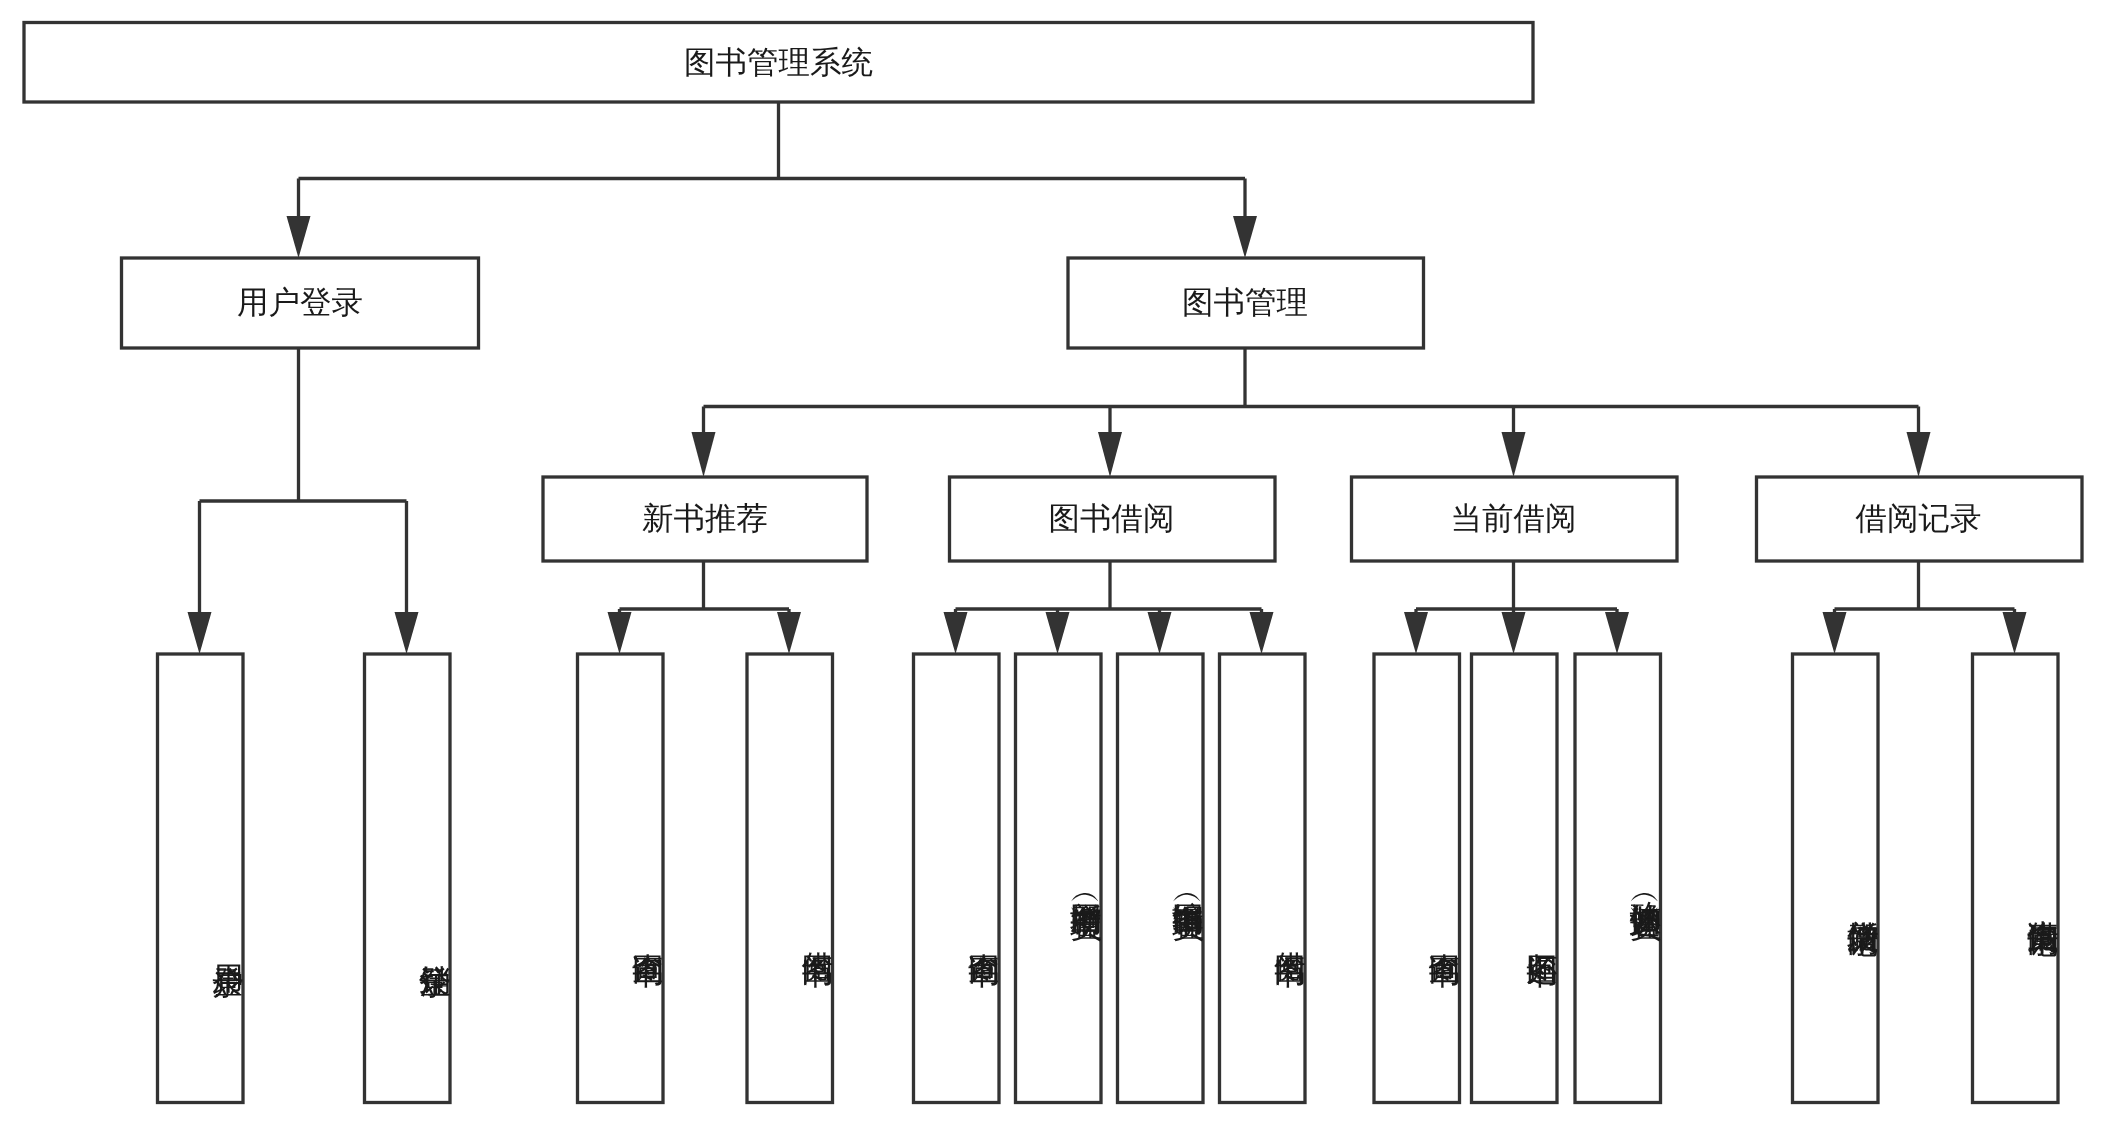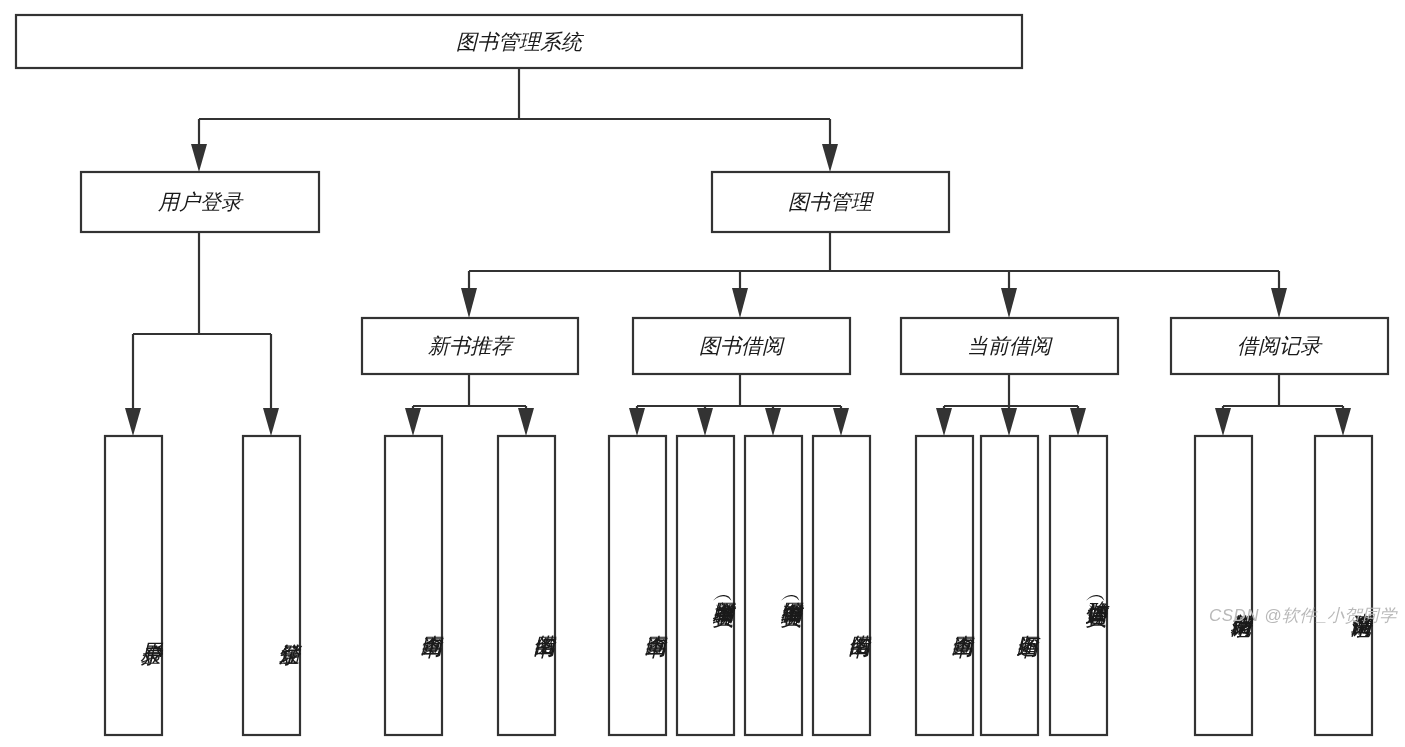--- a/index.html
+++ b/index.html
@@ -11,21 +11,20 @@
     width: 1405px;
     height: 747px;
     font-family: "Liberation Sans", "DejaVu Sans", sans-serif;
     overflow: hidden;
     position: relative;
   }
   #diagram-root {
     position: relative;
     width: 1405px;
     height: 631px;
-    font-style: italic;
   }
   svg.diagram-svg {
     position: absolute;
     top: 0;
     left: 0;
     width: 1405px;
     height: 747px;
     display: block;
   }
   .node-box {
@@ -217,15 +216,14 @@
   <div class="node-label-v" style="left:609px; top:505px; width:57px; height:230px;">查询图书</div>
   <div class="node-label-v" style="left:677px; top:442px; width:57px; height:293px;">新增图书（管理员）</div>
   <div class="node-label-v" style="left:745px; top:442px; width:57px; height:293px;">编辑图书（管理员）</div>
   <div class="node-label-v" style="left:813px; top:505px; width:57px; height:230px;">借阅图书</div>
   <div class="node-label-v" style="left:916px; top:505px; width:57px; height:230px;">查询图书</div>
   <div class="node-label-v" style="left:981px; top:505px; width:57px; height:230px;">归还图书</div>
   <div class="node-label-v" style="left:1050px; top:442px; width:57px; height:293px;">确认归还（管理员）</div>
   <div class="node-label-v" style="left:1195px; top:462px; width:57px; height:273px;">新增借阅记录</div>
   <div class="node-label-v" style="left:1315px; top:462px; width:57px; height:273px;">查询借阅记录</div>
 
-  <div class="watermark">CSDN @软件_小贺同学</div>
 
 </div>
 
 </body></html>

